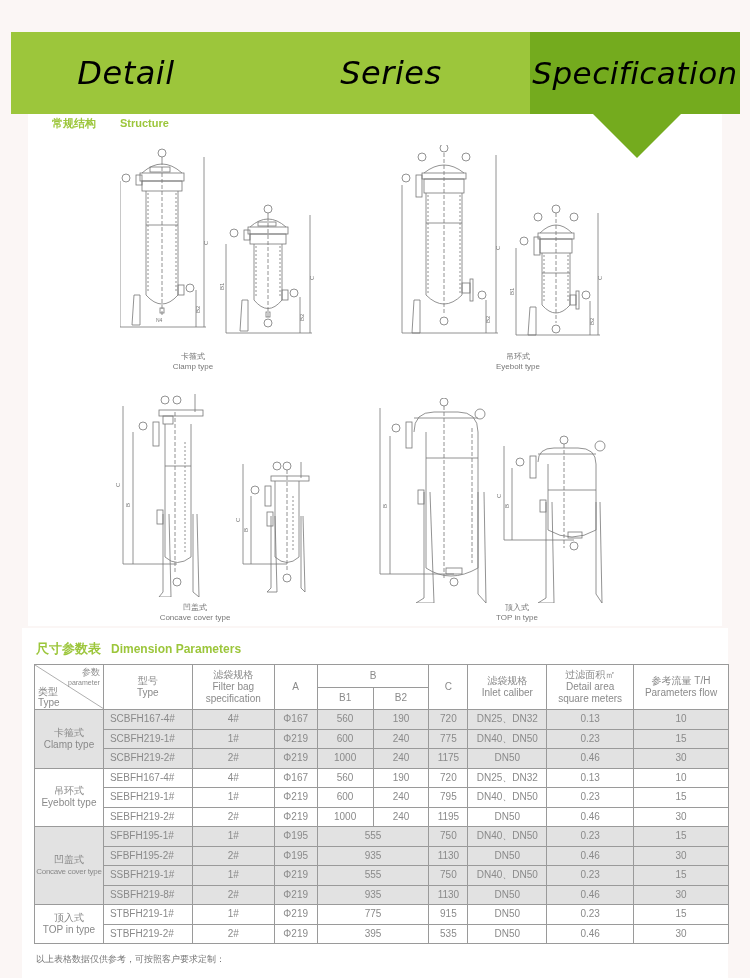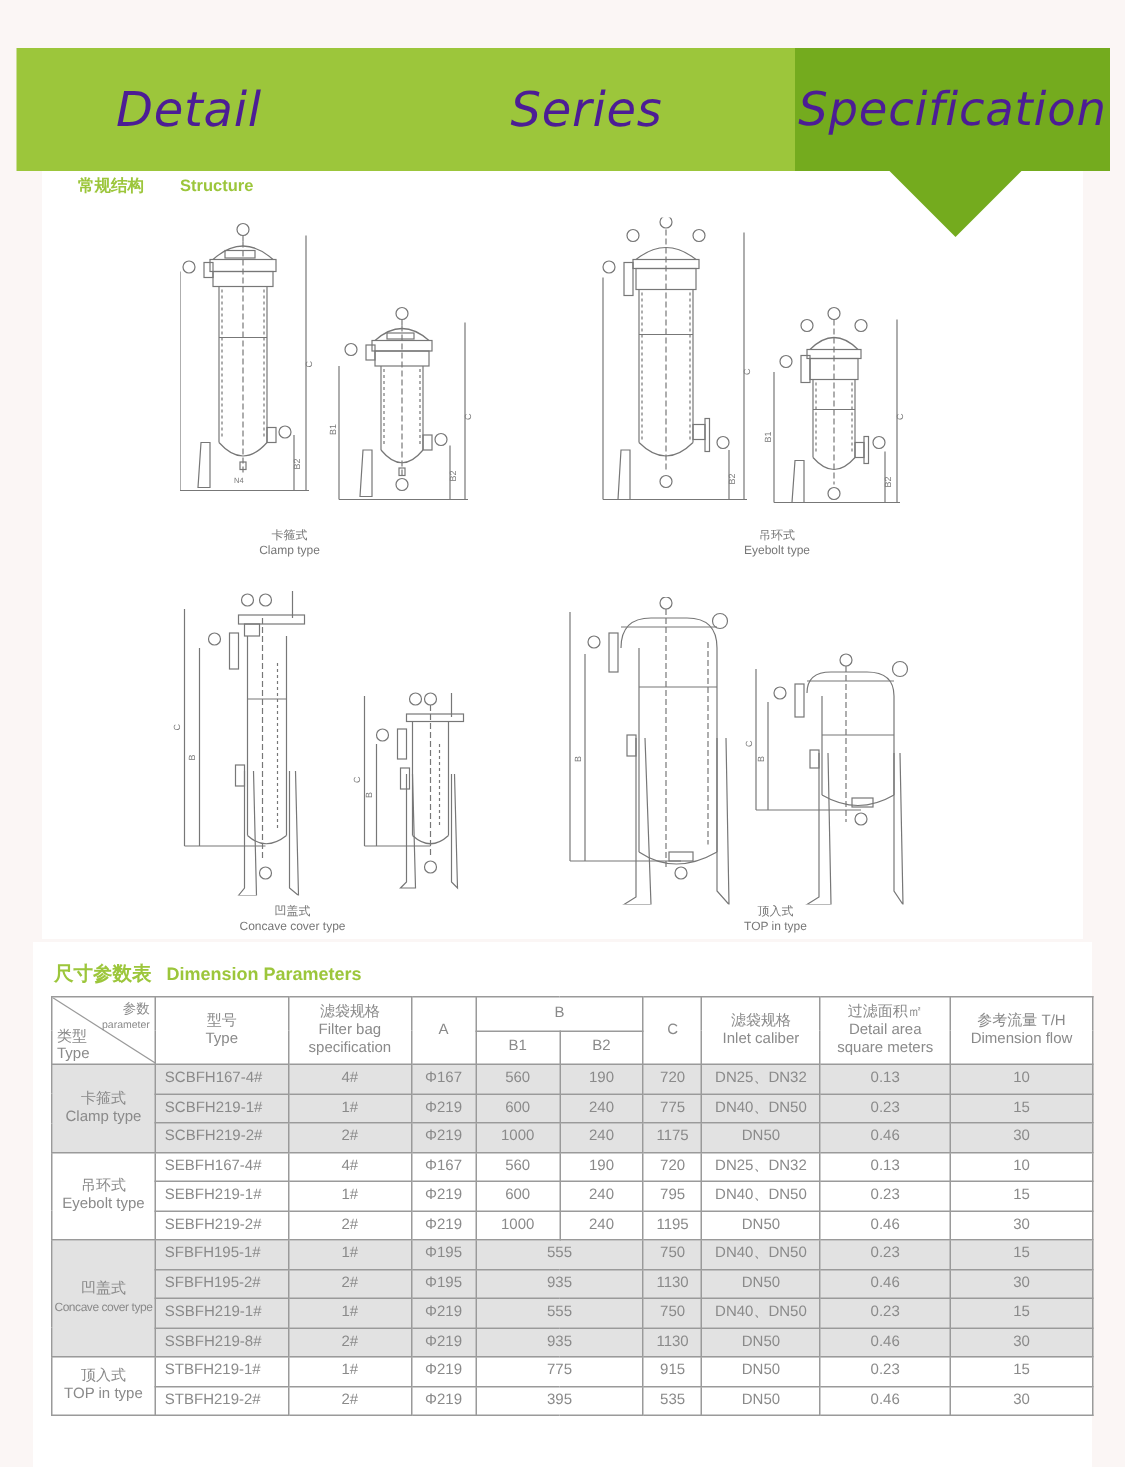--- a/index.html
+++ b/index.html
@@ -1,21 +1,21 @@
 <!DOCTYPE html>
 <html><head>
 <meta charset="utf-8">
 <style>
   * { box-sizing: border-box; margin: 0; padding: 0; }
   html, body { width: 750px; height: 978px; overflow: hidden; }
   body { background: #fbf6f5; font-family: "Liberation Sans", sans-serif; position: relative; color: #777; }
 
   .banner { position: absolute; left: 11px; top: 32px; width: 729px; height: 82px; background: #9cc63b; }
   .banner .tab { position: absolute; top: 0; height: 82px; display: flex; align-items: center; justify-content: center;
-    color: #4c1d95; font-family: "DejaVu Sans", sans-serif; font-style: italic; font-size: 32px; letter-spacing: 0.5px; }
+    color: #000000; font-family: "DejaVu Sans", sans-serif; font-style: italic; font-size: 32px; letter-spacing: 0.5px; }
   .banner .tab-detail { left: 30px; width: 170px; }
   .banner .tab-series { left: 295px; width: 170px; }
   .banner .tab-spec { left: 519px; width: 210px; background: #74ab1e; font-size: 31px; }
   .spec-arrow { position: absolute; left: 593px; top: 114px; width: 0; height: 0;
     border-left: 44px solid transparent; border-right: 44px solid transparent; border-top: 44px solid #74ab1e; z-index: 3; }
 
   .panel-structure { position: absolute; left: 28px; top: 114px; width: 694px; height: 512px; background: #ffffff; }
   .section-title { position: absolute; font-weight: bold; color: #9cc63b; white-space: nowrap; }
   .structure-title { left: 52px; top: 116px; font-size: 11px; z-index: 2; }
   .structure-title .en { margin-left: 24px; }
@@ -336,21 +336,21 @@
           <div>滤袋规格</div>
           <div>Inlet caliber</div>
         </th>
       <th rowspan="2">
           <div>过滤面积㎡</div>
           <div>Detail area</div>
           <div>square meters</div>
         </th>
       <th rowspan="2">
           <div>参考流量 T/H</div>
-          <div>Dimension flow</div>
+          <div>Parameters flow</div>
         </th>
     </tr>
     <tr>
       <th>B1</th>
       <th>B2</th>
     </tr>
   </thead>
   <tbody>
 
     <tr class="shade">
@@ -495,13 +495,14 @@
       <td colspan="2">395</td>
       <td>535</td>
       <td>DN50</td>
       <td>0.46</td>
       <td>30</td>
     </tr>
   </tbody>
 </table>
 
 <div class="footnote">
+  <div>以上表格数据仅供参考，可按照客户要求定制：</div>
 </div>
 
 </body></html>

